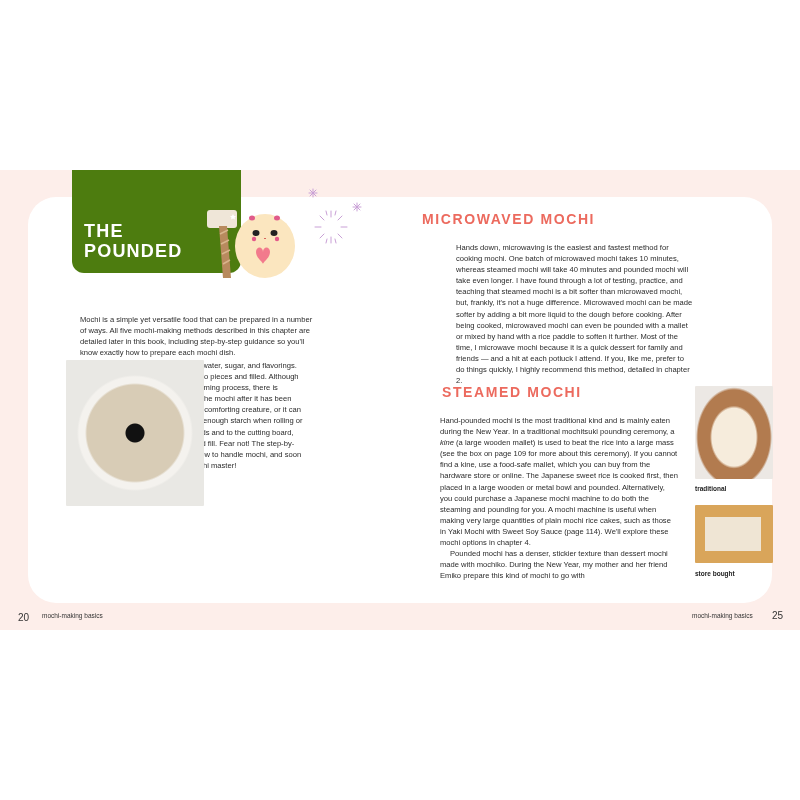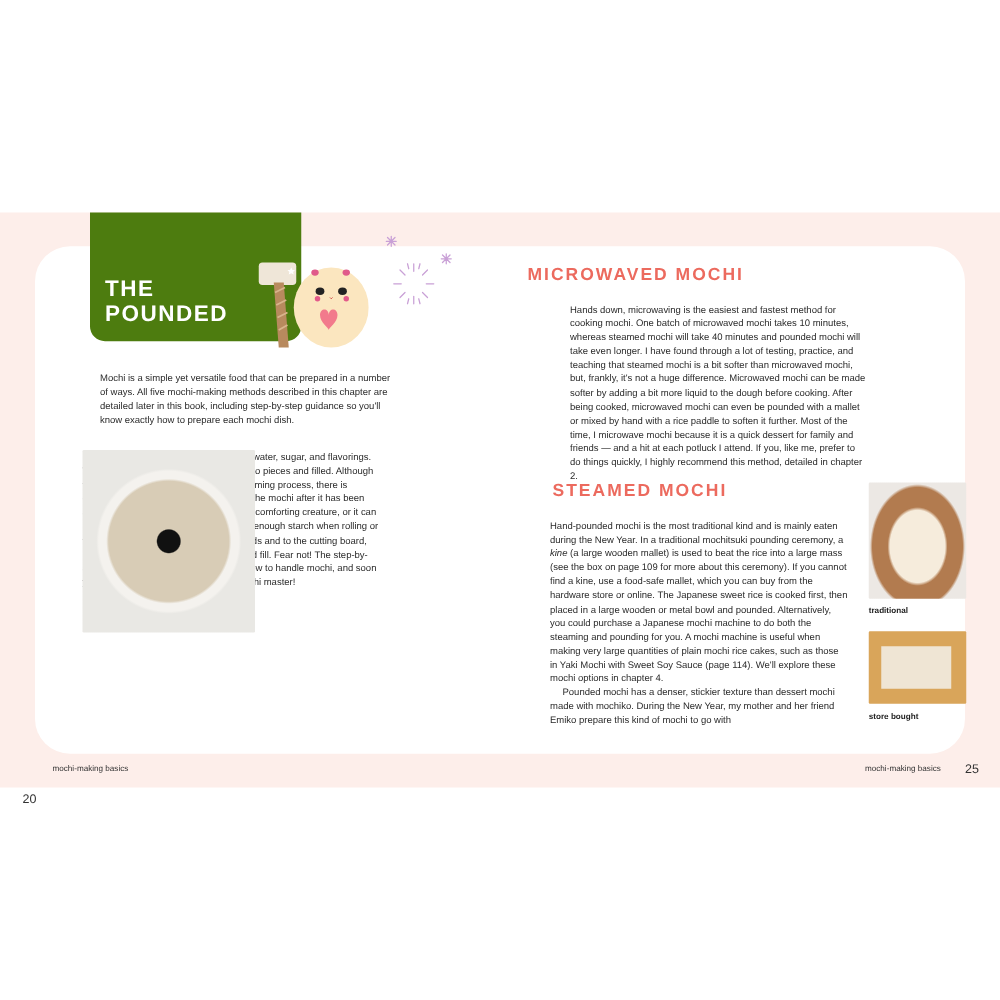--- a/index.html
+++ b/index.html
@@ -50,21 +50,21 @@
   </g>
 </svg>
 <svg style="position:absolute;left:305px;top:185px;" width="70" height="70" viewBox="0 0 70 70">
   <g stroke="#c9a0d6" stroke-width="1" stroke-linecap="round">
     <path d="M8 4 l0 8 M4 8 l8 0 M5 5 l6 6 M11 5 l-6 6"></path>
     <path d="M52 18 l0 8 M48 22 l8 0 M49 19 l6 6 M55 19 l-6 6"></path>
     <path d="M26 32 l0 -6 M26 52 l0 6 M16 42 l-6 0 M36 42 l6 0 M19 35 l-4 -4 M33 35 l4 -4 M19 49 l-4 4 M33 49 l4 4 M22 30 l-1 -4 M30 30 l1 -4 M22 54 l-1 4 M30 54 l1 4"></path>
   </g>
 </svg>
 
-<p class="p" style="left:66px;top:283px;width:233px;">Mochi is a simple yet versatile food that can be prepared in a number of ways. All five mochi-making methods described in this chapter are detailed later in this book, including step-by-step guidance so you'll know exactly how to prepare each mochi dish.</p>
+<p class="p" style="left:66px;top:300px;width:233px;">Mochi is a simple yet versatile food that can be prepared in a number of ways. All five mochi-making methods described in this chapter are detailed later in this book, including step-by-step guidance so you'll know exactly how to prepare each mochi dish.</p>
 
 <h2 class="h2" style="left:66px;top:341px;margin-top:43px;">STEAMED MOCHI</h2>
 
 <div style="position:absolute;left:66px;top:360px;width:237px;">
   <div class="float-left photo" style="background:radial-gradient(circle at 50% 50%, #111 0 9px, #d8ccb6 10px 48px, #f4f2ee 50px 56px, #e9e8e4 58px);"></div>
   <p style="margin:0;font-size:7.6px;line-height:11.1px;color:#2b2b2b;">Steamed mochi is made using mochiko, water, sugar, and flavorings. The mochi is steamed, then sectioned into pieces and filled. Although there is no real art to the mixing and steaming process, there is definitely technique involved in handling the mochi after it has been steamed. Mochi can be the most pillowy, comforting creature, or it can be an absolute monster! If you don't use enough starch when rolling or folding the mochi, it will stick to your hands and to the cutting board, making it nearly impossible to portion and fill. Fear not! The step-by-step photos in chapter 2 will show you how to handle mochi, and soon you'll be on your way to becoming a mochi master!</p>
 </div>
 
 <h2 class="h2" style="left:422px;top:211px;">MICROWAVED MOCHI</h2>
 <p class="p" style="left:442px;top:228px;width:238px;">Hands down, microwaving is the easiest and fastest method for cooking mochi. One batch of microwaved mochi takes 10 minutes, whereas steamed mochi will take 40 minutes and pounded mochi will take even longer. I have found through a lot of testing, practice, and teaching that steamed mochi is a bit softer than microwaved mochi, but, frankly, it's not a huge difference. Microwaved mochi can be made softer by adding a bit more liquid to the dough before cooking. After being cooked, microwaved mochi can even be pounded with a mallet or mixed by hand with a rice paddle to soften it further. Most of the time, I microwave mochi because it is a quick dessert for family and friends — and a hit at each potluck I attend. If you, like me, prefer to do things quickly, I highly recommend this method, detailed in chapter 2.</p>
@@ -75,16 +75,16 @@
   <span style="padding-left:10px;">Pounded mochi has a denser, stickier texture than dessert mochi made with mochiko. During the New Year, my mother and her friend Emiko prepare this kind of mochi to go with</span>
 </p>
 
 <div class="photo" style="left:695px;top:386px;width:78px;height:93px;background:radial-gradient(ellipse at 50% 55%, #f6ecdc 0 22px, #b27b4f 24px 36px, #ece8e4 38px);"></div>
 <div class="caption" style="left:695px;top:485px;">traditional</div>
 <div class="photo" style="left:695px;top:505px;width:78px;height:58px;background:#d9a55a;">
   <div style="position:absolute;left:10px;top:12px;width:56px;height:34px;background:#efe5d4;"></div>
 </div>
 <div class="caption" style="left:695px;top:570px;">store bought</div>
 
-<div class="pnum" style="left:18px;top:634px;text-align:center;">20</div>
+<div class="pnum" style="left:18px;top:612px;text-align:center;">20</div>
 <div class="folio" style="left:42px;top:612px;">mochi-making basics</div>
 <div class="folio" style="left:692px;top:612px;">mochi-making basics</div>
 <div class="pnum" style="left:772px;top:610px;">25</div>
 
 </body></html>

